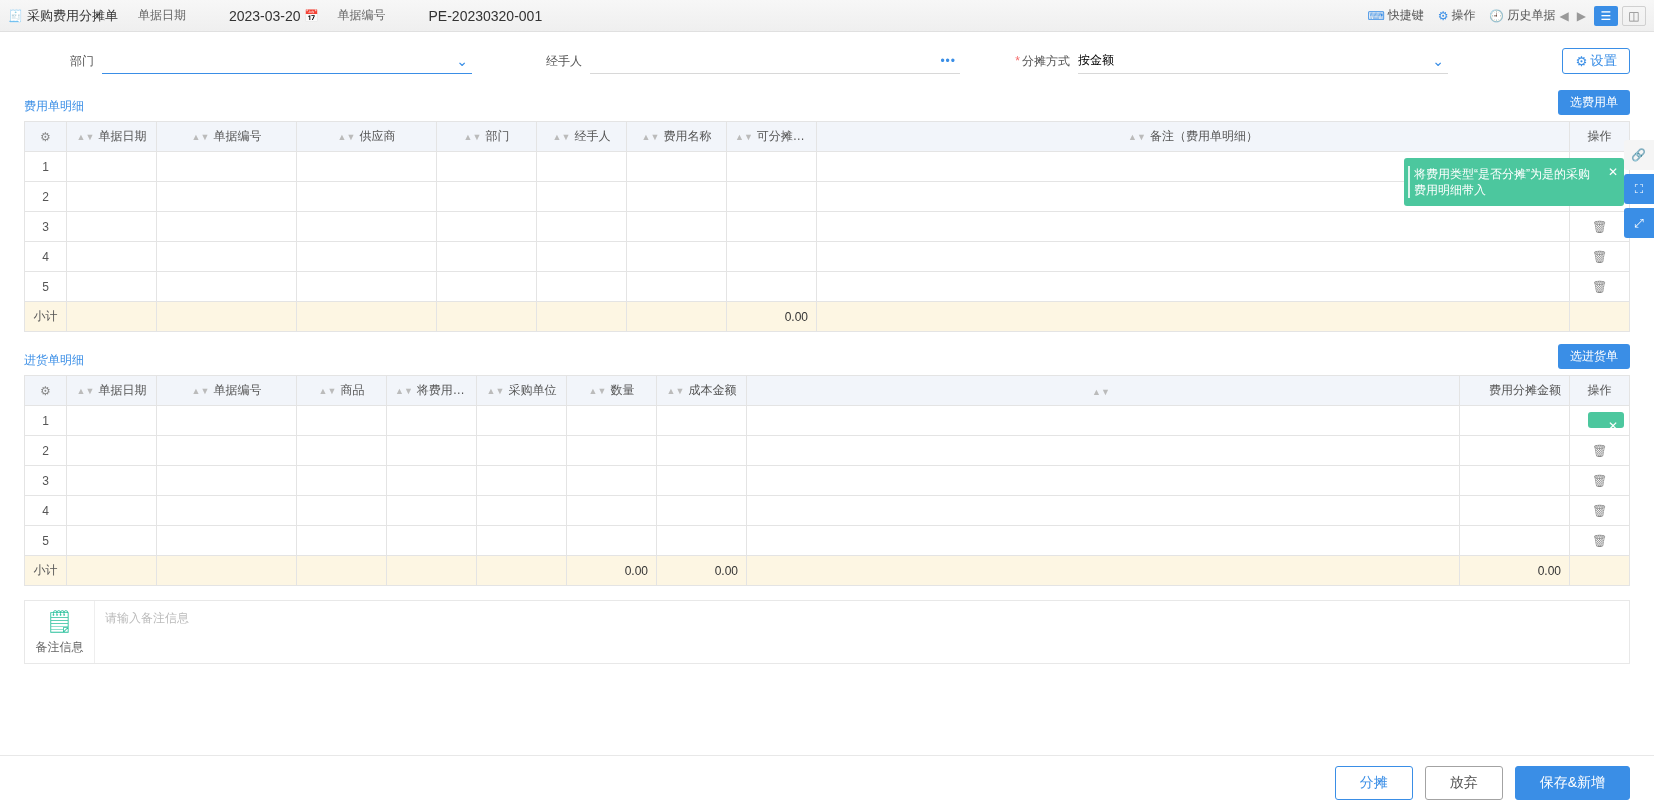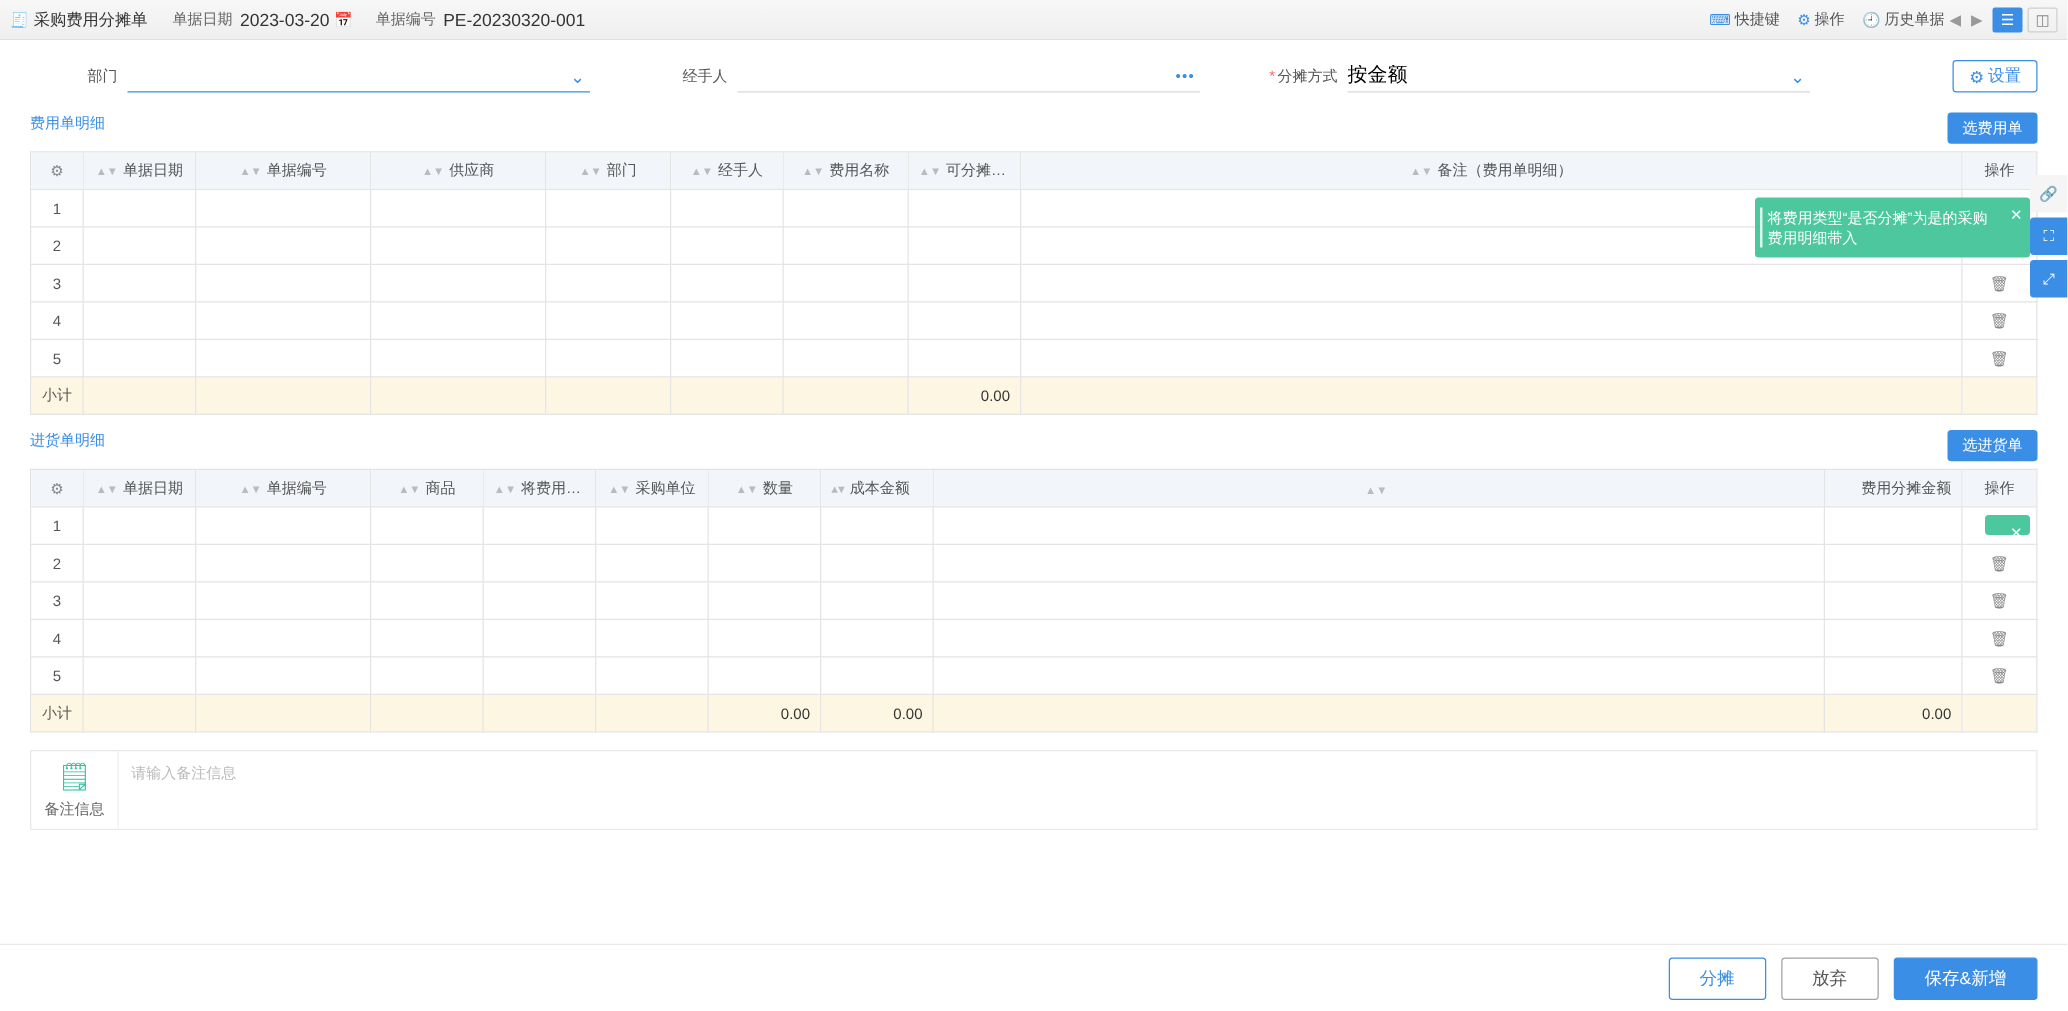--- a/index.html
+++ b/index.html
@@ -3,45 +3,45 @@
 <meta charset="utf-8">
 <style>
 * { box-sizing: border-box; margin: 0; padding: 0; }
 body { font-family: "Microsoft YaHei", Arial, sans-serif; font-size: 12px; color: #333; background: #fff; position: relative; width: 1654px; height: 809px; overflow: hidden; }
 
 
 .topbar { display: flex; align-items: center; height: 32px; background: linear-gradient(#f7f7f7,#efefef); border-bottom: 1px solid #e0e0e0; padding: 0 8px; }
 .topbar .doc-icon { color: #3a8ee6; margin-right: 4px; }
 .topbar .doc-title { font-size: 13px; color: #333; margin-right: 20px; }
 .topbar .fld-label { color: #666; margin-right: 6px; }
-.topbar .fld-val { color: #333; margin-right: 4px; font-size: 14px; }
+.topbar .fld-val { color: #333; margin-right: 4px; font-size: 14px; margin-left: 37px; }
 .topbar .cal-icon { color: #3a8ee6; margin-right: 18px; }
 .topbar .spacer { flex: 1; }
 .topbar .act { display: flex; align-items: center; color: #555; margin-left: 14px; cursor: pointer; }
 .topbar .act .ic { color: #3a8ee6; margin-right: 3px; }
 .topbar .chev { color: #999; padding: 0 4px; cursor: pointer; }
 .topbar .view-btn { width: 24px; height: 20px; display: inline-flex; align-items: center; justify-content: center; margin-left: 4px; border-radius: 2px; cursor: pointer; }
 .topbar .view-btn.active { background: #3a8ee6; color: #fff; }
 .topbar .view-btn.inactive { border: 1px solid #d0d0d0; color: #888; }
 
 
 .formrow { display: flex; align-items: center; padding: 16px 24px 4px 24px; }
 .form-fld { display: flex; align-items: center; margin-right: 40px; }
 .form-fld .flabel { width: 70px; text-align: right; color: #555; margin-right: 8px; }
 .form-fld .req::before { content: "*"; color: #f56c6c; margin-right: 2px; }
 .finput { position: relative; border-bottom: 1px solid #d8d8d8; width: 370px; height: 26px; display: flex; align-items: center; }
-.finput input { border: none; outline: none; width: 100%; font-size: 16px; background: transparent; }
+.finput input { border: none; outline: none; width: 100%; font-size: 12px; background: transparent; }
 .finput .drop-ic { position: absolute; right: 4px; color: #3a8ee6; font-size: 14px; }
 .finput .dots-ic { position: absolute; right: 4px; color: #3a8ee6; letter-spacing: 1px; }
 .formrow .flex1 { flex: 1; }
 .settings-btn { border: 1px solid #3a8ee6; color: #3a8ee6; background: #fff; padding: 3px 12px; border-radius: 3px; cursor: pointer; display: flex; align-items: center; }
 .settings-btn .ic { margin-right: 3px; }
 
 
-.sec-head { display: flex; align-items: flex-start; padding: 12px 24px 6px 24px; }
+.sec-head { display: flex; align-items: flex-end; padding: 12px 24px 6px 24px; }
 .sec-title { color: #3a8ee6; font-size: 12px; }
 .sec-head .flex1 { flex: 1; }
 .sec-btn { background: #3a8ee6; color: #fff; border: none; padding: 4px 12px; border-radius: 3px; cursor: pointer; font-size: 12px; }
 
 
 .tbl-wrap { padding: 0 24px; }
 table { width: 100%; border-collapse: collapse; table-layout: fixed; }
 th, td { border: 1px solid #e4e4e4; height: 30px; padding: 0 8px; font-size: 12px; overflow: hidden; white-space: nowrap; text-overflow: ellipsis; }
 thead th { background: #f2f5fa; color: #555; font-weight: normal; text-align: center; position: relative; }
 thead th .sort { color: #bbb; font-size: 9px; display: inline-flex; flex-direction: column; line-height: 5px; margin-right: 4px; }
@@ -271,21 +271,21 @@
       </colgroup>
   <thead>
     <tr>
       <th class="gear"><span class="gear-ic">⚙</span></th>
       <th><span class="sort">▲▼</span><span>单据日期</span></th>
       <th><span class="sort">▲▼</span><span>单据编号</span></th>
       <th><span class="sort">▲▼</span><span>商品</span></th>
       <th><span class="sort">▲▼</span><span>将费用类型</span></th>
       <th><span class="sort">▲▼</span><span>采购单位</span></th>
       <th style=""><span class="sort">▲▼</span><span>数量</span></th>
-      <th style="text-align:left;font-family:Liberation Mono, monospace;"><span class="sort">▲▼</span><span>成本金额</span></th>
+      <th style="text-align:center;"><span class="sort">▲▼</span><span>成本金额</span></th>
       <th><span class="sort">▲▼</span></th>
       <th style="text-align:right;"><span>费用分摊金额</span></th>
       <th class="opcol">操作</th>
     </tr>
   </thead>
   <tbody>
     <tr>
           <td class="rownum">1</td>
           <td></td>
           <td></td>

